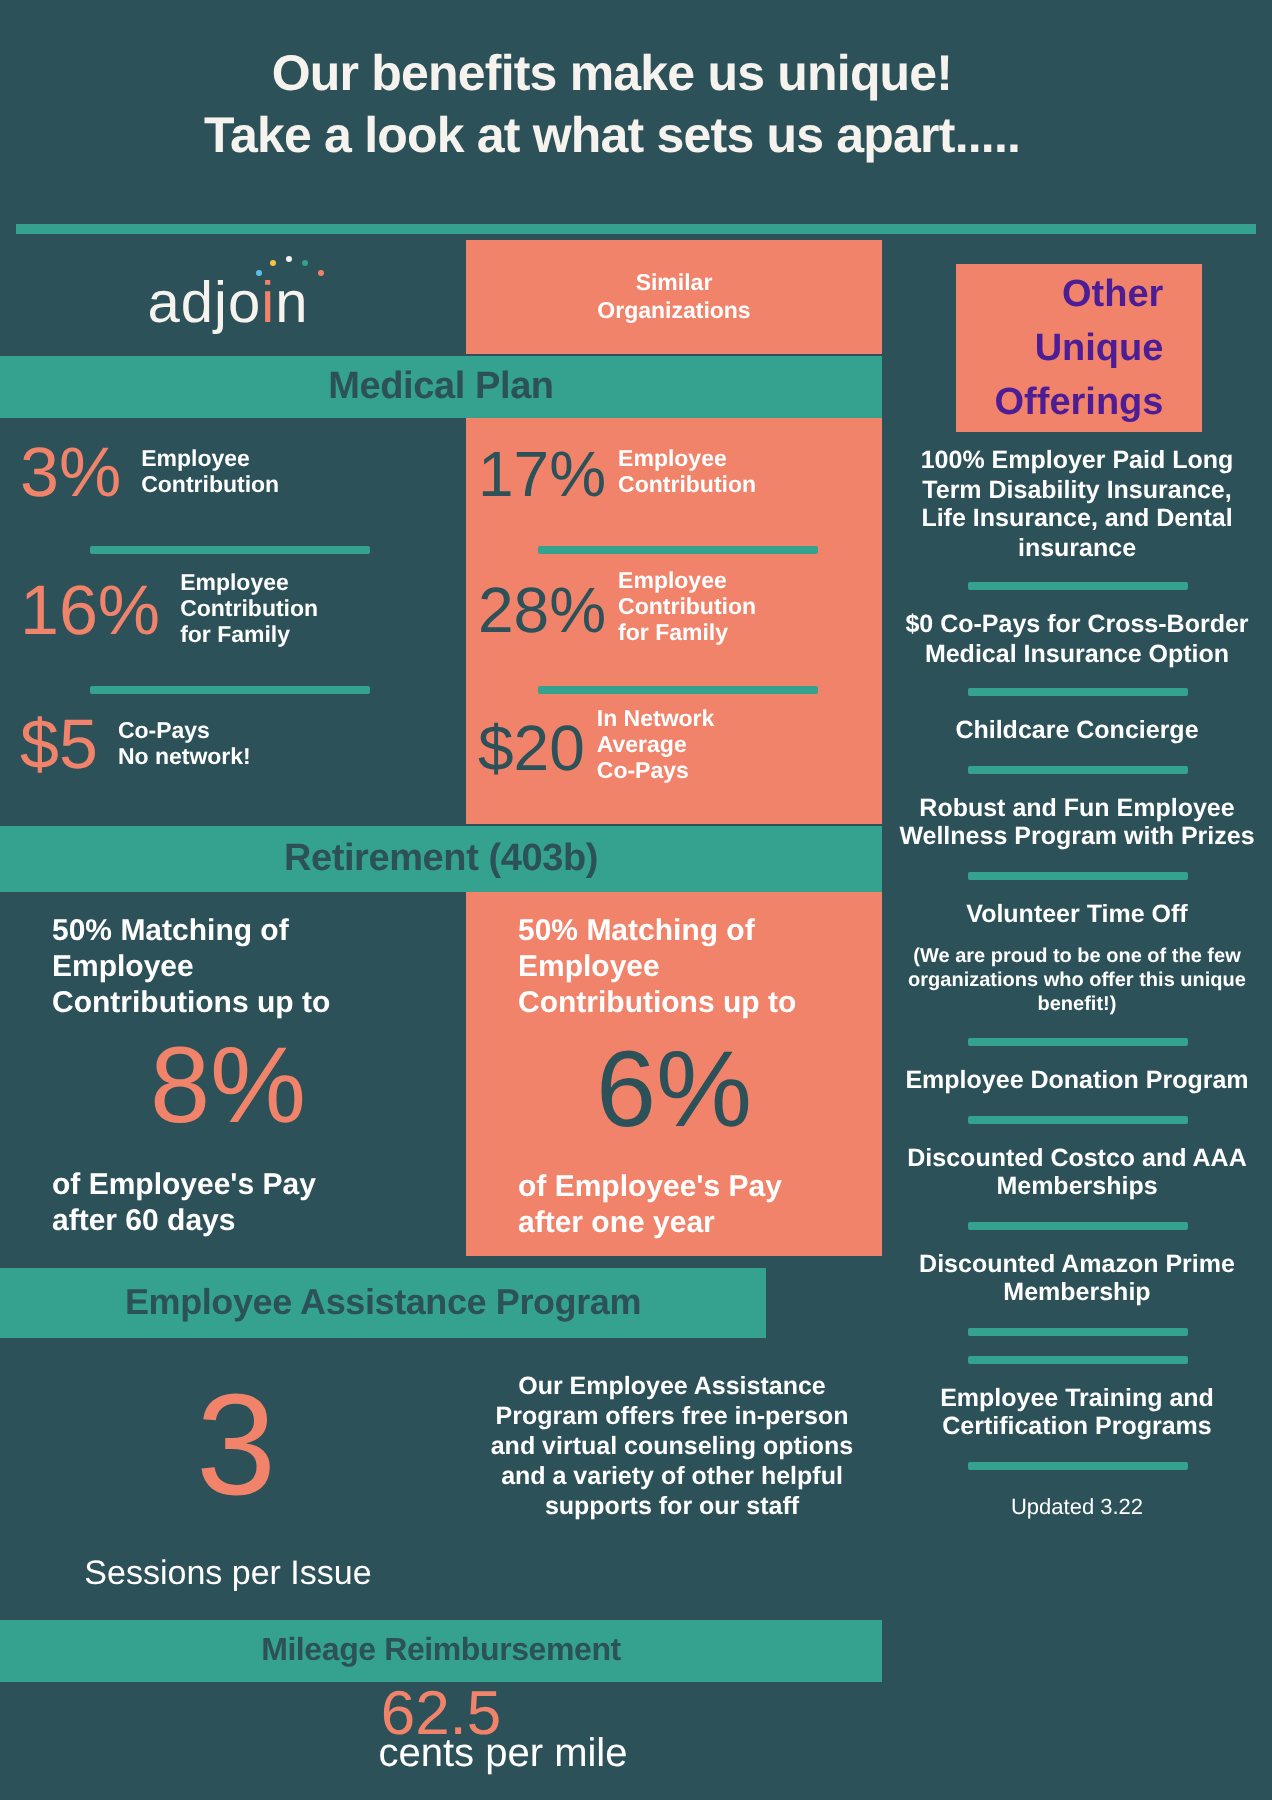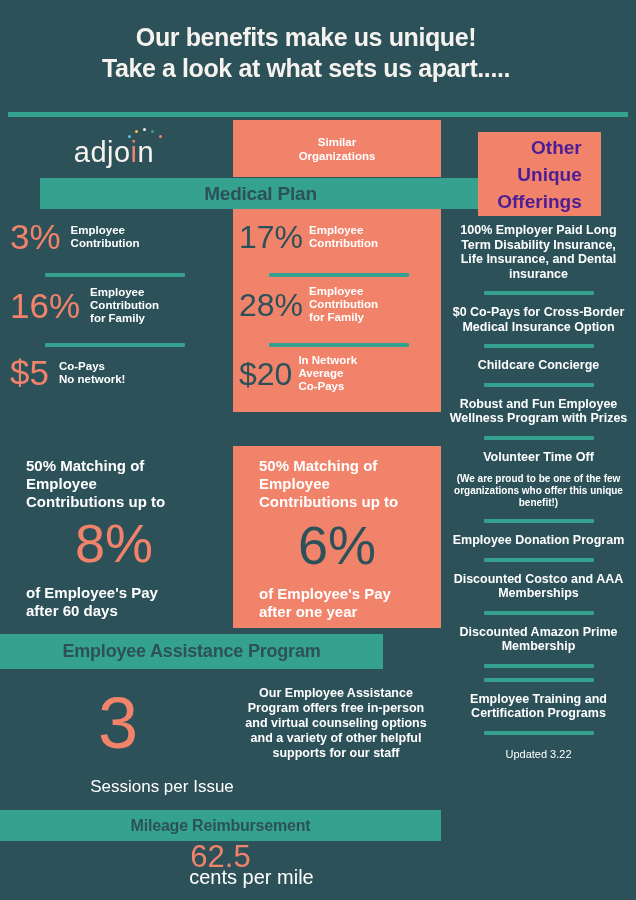--- a/index.html
+++ b/index.html
@@ -98,21 +98,21 @@
     background: #35a28f;
     display: flex;
     align-items: center;
     justify-content: center;
   }
   .sec-bar span {
     color: #2c5159;
     font-weight: bold;
     letter-spacing: -0.2px;
   }
-  .sec-medical { left: 0; top: 178px; width: 441px; height: 31px; margin-left: 40px; }
+  .sec-medical { left: 0; top: 178px; width: 441px; height: 31px; }
   .sec-medical span { font-size: 19px; }
   .sec-retire  { left: 0; top: 413px; width: 441px; height: 33px; }
   .sec-retire span { font-size: 19px; }
   .sec-eap     { left: 0; top: 634px; width: 383px; height: 35px; }
   .sec-eap span { font-size: 18px; }
   .sec-mileage { left: 0; top: 810px; width: 441px; height: 31px; }
   .sec-mileage span { font-size: 16px; }
 
   
   .med-left {
@@ -223,21 +223,20 @@
     line-height: 1;
   }
   .eap-sub {
     position: absolute;
     left: 0; top: 108px;
     width: 228px;
     text-align: center;
     color: #ffffff;
     font-size: 17px;
     font-weight: 300;
-    margin-left: 48px;
   }
   .eap-text {
     position: absolute;
     left: 236px; top: 17px;
     width: 200px;
     text-align: center;
     color: #ffffff;
     font-weight: bold;
     font-size: 12.5px;
     line-height: 15px;
@@ -407,20 +406,23 @@
     <div class="med-row mr-r3">
       <div class="med-num">$20</div>
       <div class="med-label">
         <span>In Network</span><br>
         <span>Average</span><br>
         <span>Co-Pays</span>
       </div>
     </div>
   </div>
 
+  <div class="sec-bar sec-retire">
+    <span>Retirement (403b)</span>
+  </div>
 
   <div class="ret-left">
     <div class="ret-top">
       <span>50% Matching of</span><br>
       <span>Employee</span><br>
       <span>Contributions up to</span>
     </div>
     <div class="ret-pct">8%</div>
     <div class="ret-bot">
       <span>of  Employee's Pay</span><br>

